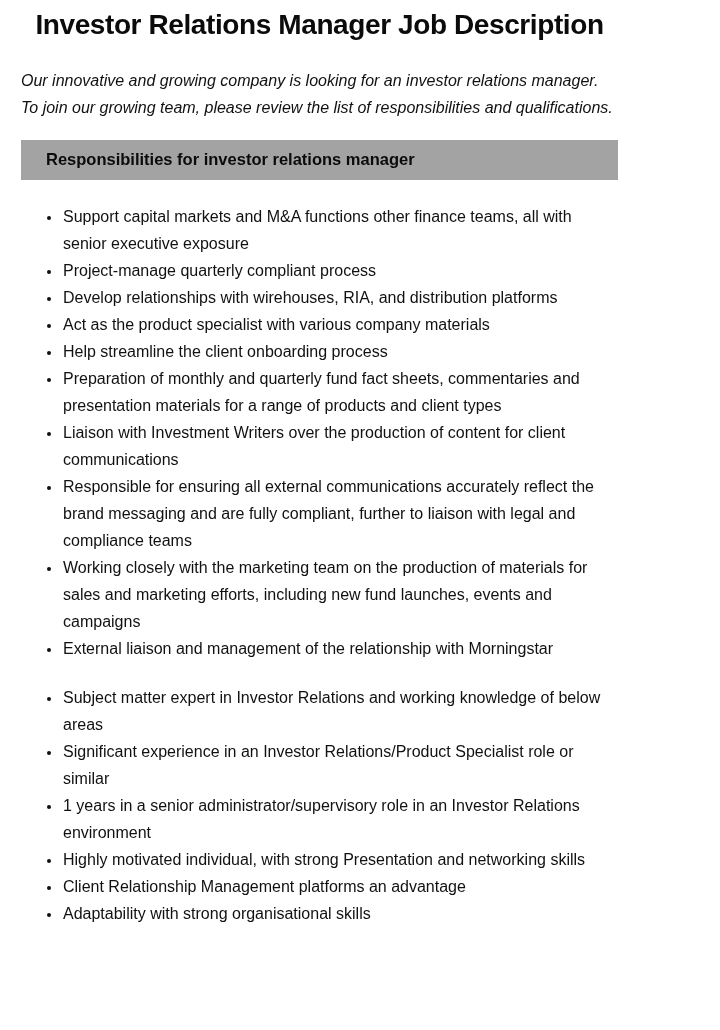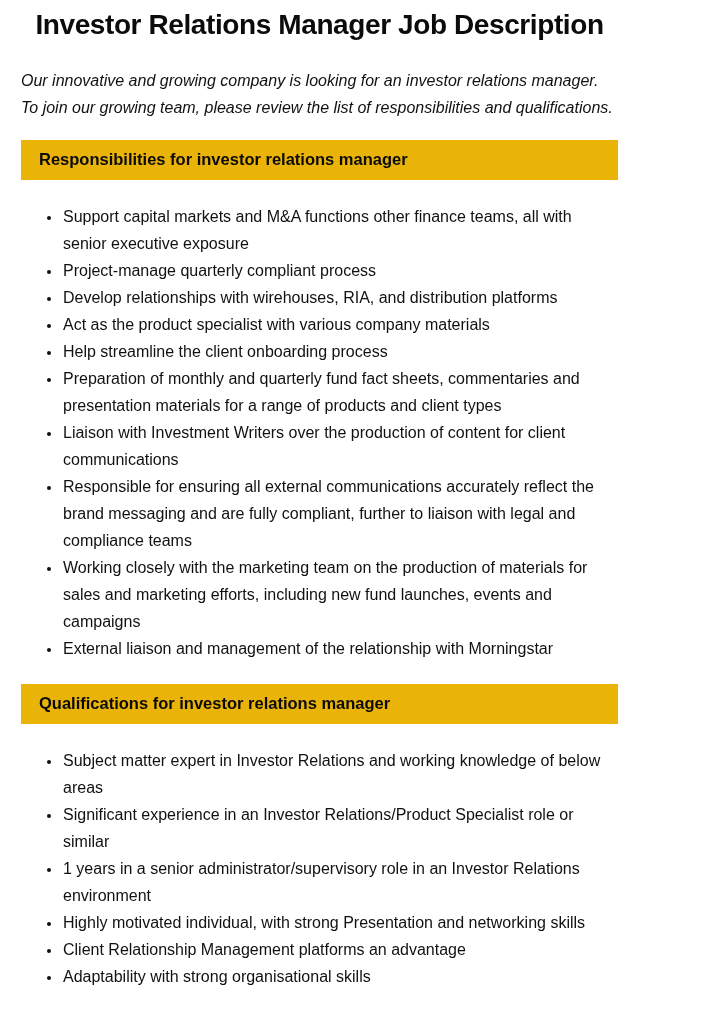--- a/index.html
+++ b/index.html
@@ -25,22 +25,22 @@
     margin: 2px 0 25px 0;
   }
   .intro {
     font-size: 16px;
     line-height: 27px;
     color: #111111;
     margin-bottom: 19px;
     font-style: italic;
   }
   .section-bar {
-    background: #eab308;
-    padding: 10px 19px 11px 18px;
+    background: #a3a3a3;
+    padding: 10px 19px 11px 25px;
     margin-bottom: 23px;
   }
   .section-bar .section-heading {
     font-size: 16.5px;
     font-weight: 700;
     color: #0b0b0b;
     line-height: 19px;
   }
   ul.bullet-list {
     list-style: disc outside;
@@ -77,23 +77,20 @@
     <li>Develop relationships with wirehouses, RIA, and distribution platforms</li>
     <li>Act as the product specialist with various company materials</li>
     <li>Help streamline the client onboarding process</li>
     <li>Preparation of monthly and quarterly fund fact sheets, commentaries and presentation materials for a range of products and client types</li>
     <li>Liaison with Investment Writers over the production of content for client communications</li>
     <li>Responsible for ensuring all external communications accurately reflect the brand messaging and are fully compliant, further to liaison with legal and compliance teams</li>
     <li>Working closely with the marketing team on the production of materials for sales and marketing efforts, including new fund launches, events and campaigns</li>
     <li>External liaison and management of the relationship with Morningstar</li>
   </ul>
 
-  <div class="section-bar">
-    <span class="section-heading">Qualifications for investor relations manager</span>
-  </div>
 
   <ul class="bullet-list">
     <li>Subject matter expert in Investor Relations and working knowledge of below areas</li>
     <li>Significant experience in an Investor Relations/Product Specialist role or similar</li>
     <li>1 years in a senior administrator/supervisory role in an Investor Relations environment</li>
     <li>Highly motivated individual, with strong Presentation and networking skills</li>
     <li>Client Relationship Management platforms an advantage</li>
     <li>Adaptability with strong organisational skills</li>
   </ul>
 

